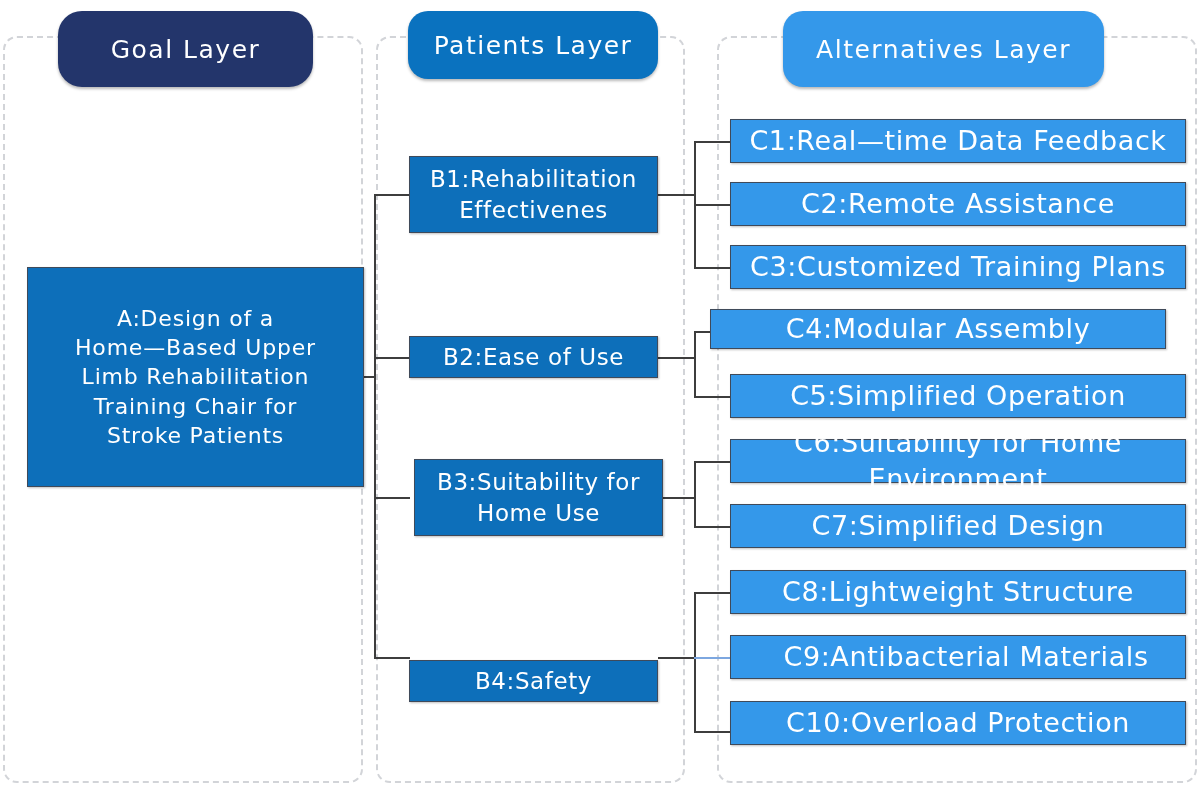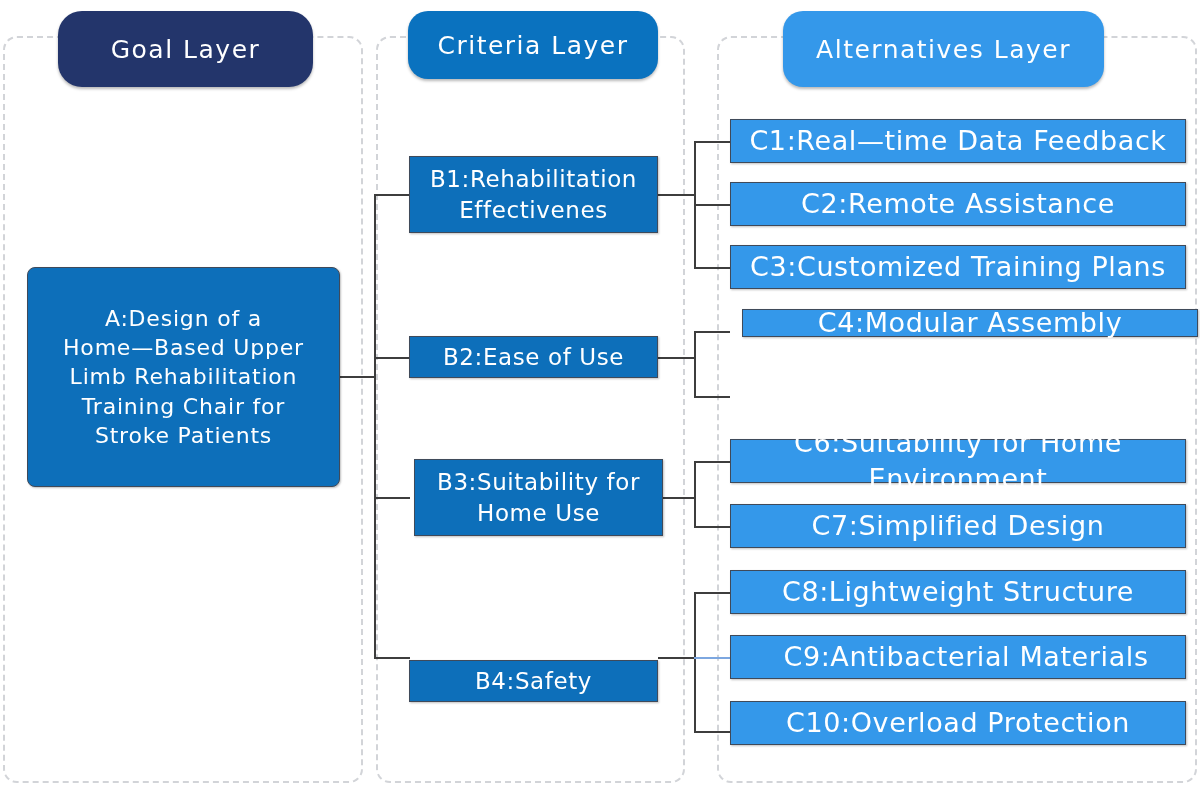--- a/index.html
+++ b/index.html
@@ -95,39 +95,40 @@
   <div class="ln h" style="left:694px;top:461px;width:36px;"></div>
   <div class="ln h" style="left:694px;top:526px;width:36px;"></div>
 
   <div class="ln h" style="left:658px;top:657px;width:38px;"></div>
   <div class="ln v" style="left:694px;top:592px;height:140px;"></div>
   <div class="ln h" style="left:694px;top:592px;width:36px;"></div>
   <div class="ln h blue" style="left:694px;top:657px;width:36px;"></div>
   <div class="ln h" style="left:694px;top:731px;width:36px;"></div>
 
   <div class="pill" id="pill-goal">Goal Layer</div>
-  <div class="pill" id="pill-crit">Criteria Layer</div>
+  <div class="pill" id="pill-crit">Patients Layer</div>
   <div class="pill" id="pill-alt">Alternatives Layer</div>
 
-  <div class="node node-goal" style="left:27px;top:267px;width:313px;height:220px;padding:2px 14px;border-radius:8px;">A:Design of a
+  <div class="node node-goal" style="left:27px;top:267px;width:337px;height:220px;padding:2px 14px;">A:Design of a
 Home—Based Upper
 Limb Rehabilitation
 Training Chair for
 Stroke Patients</div>
 
   <div class="node node-b" style="left:409px;top:156px;width:249px;height:77px;">B1:Rehabilitation
 Effectivenes</div>
   <div class="node node-b" style="left:409px;top:336px;width:249px;height:42px;">B2:Ease of Use</div>
   <div class="node node-b" style="left:414px;top:459px;width:249px;height:77px;">B3:Suitability for
 Home Use</div>
   <div class="node node-b" style="left:409px;top:660px;width:249px;height:42px;">B4:Safety</div>
 
   <div class="node node-c" style="left:730px;top:119px;width:456px;height:44px;">C1:Real—time Data Feedback</div>
   <div class="node node-c" style="left:730px;top:182px;width:456px;height:44px;">C2:Remote Assistance</div>
   <div class="node node-c" style="left:730px;top:245px;width:456px;height:44px;">C3:Customized Training Plans</div>
-  <div class="node node-c" style="left:742px;top:309px;width:456px;height:28px;">C4:Modular Assembly</div>
+  <div class="node node-c" style="left:710px;top:309px;width:456px;height:40px;">C4:Modular Assembly</div>
+  <div class="node node-c" style="left:730px;top:374px;width:456px;height:44px;">C5:Simplified Operation</div>
   <div class="node node-c" style="left:730px;top:439px;width:456px;height:44px;">C6:Suitability for Home Environment</div>
   <div class="node node-c" style="left:730px;top:504px;width:456px;height:44px;">C7:Simplified Design</div>
   <div class="node node-c" style="left:730px;top:570px;width:456px;height:44px;">C8:Lightweight Structure</div>
   <div class="node node-c" style="left:730px;top:635px;width:456px;height:44px;padding-left:16px;">C9:Antibacterial Materials</div>
   <div class="node node-c" style="left:730px;top:701px;width:456px;height:44px;">C10:Overload Protection</div>
 
 </div>
 
 </body></html>

